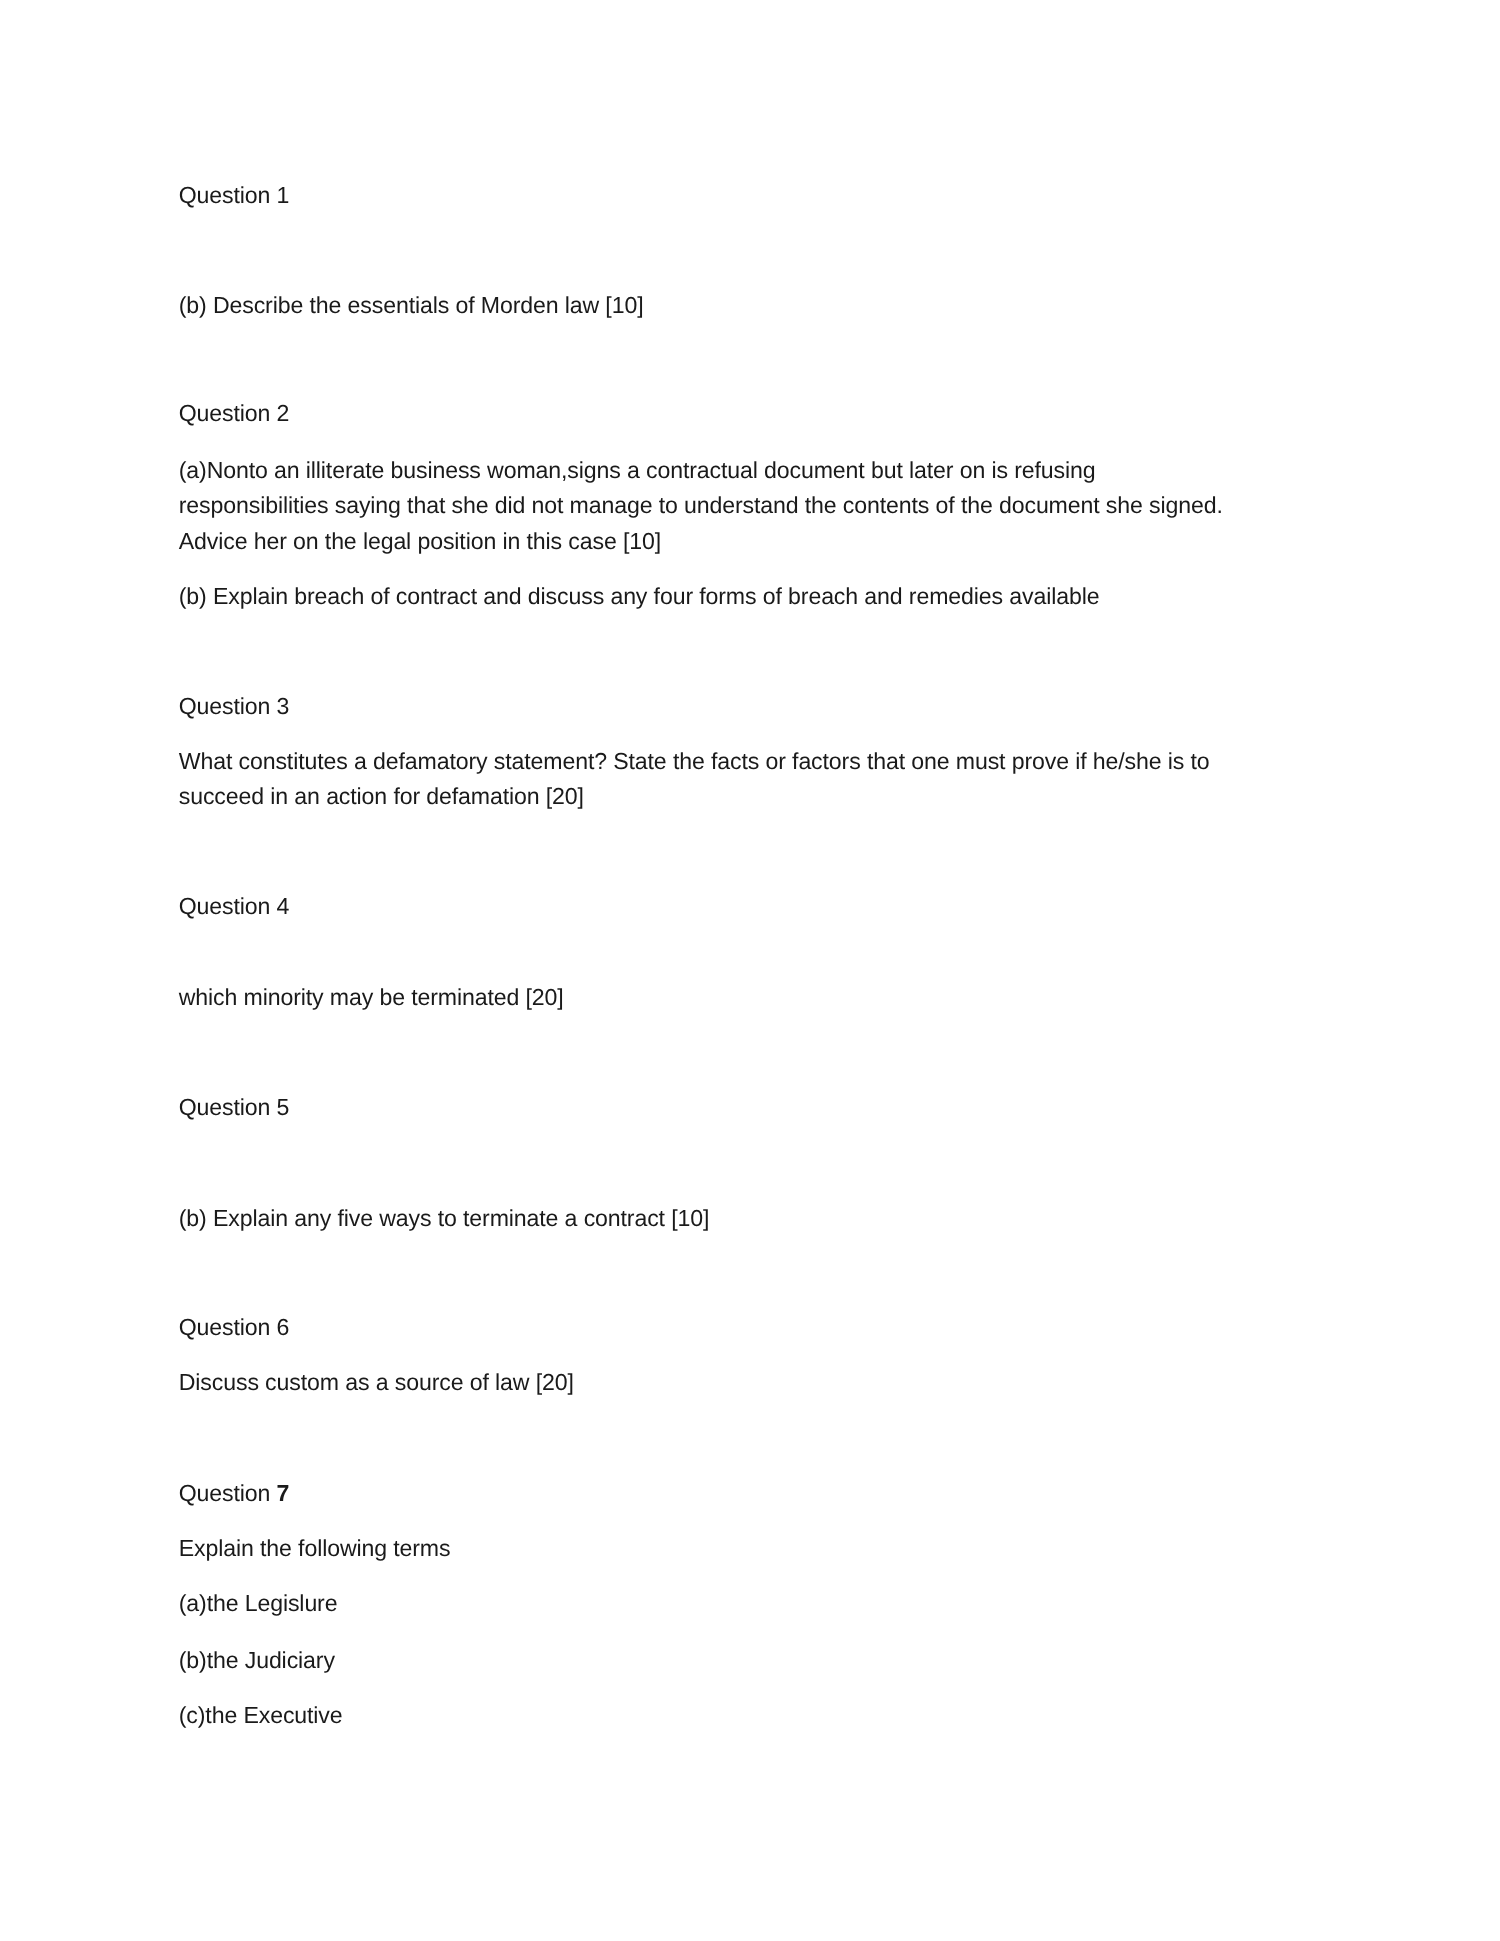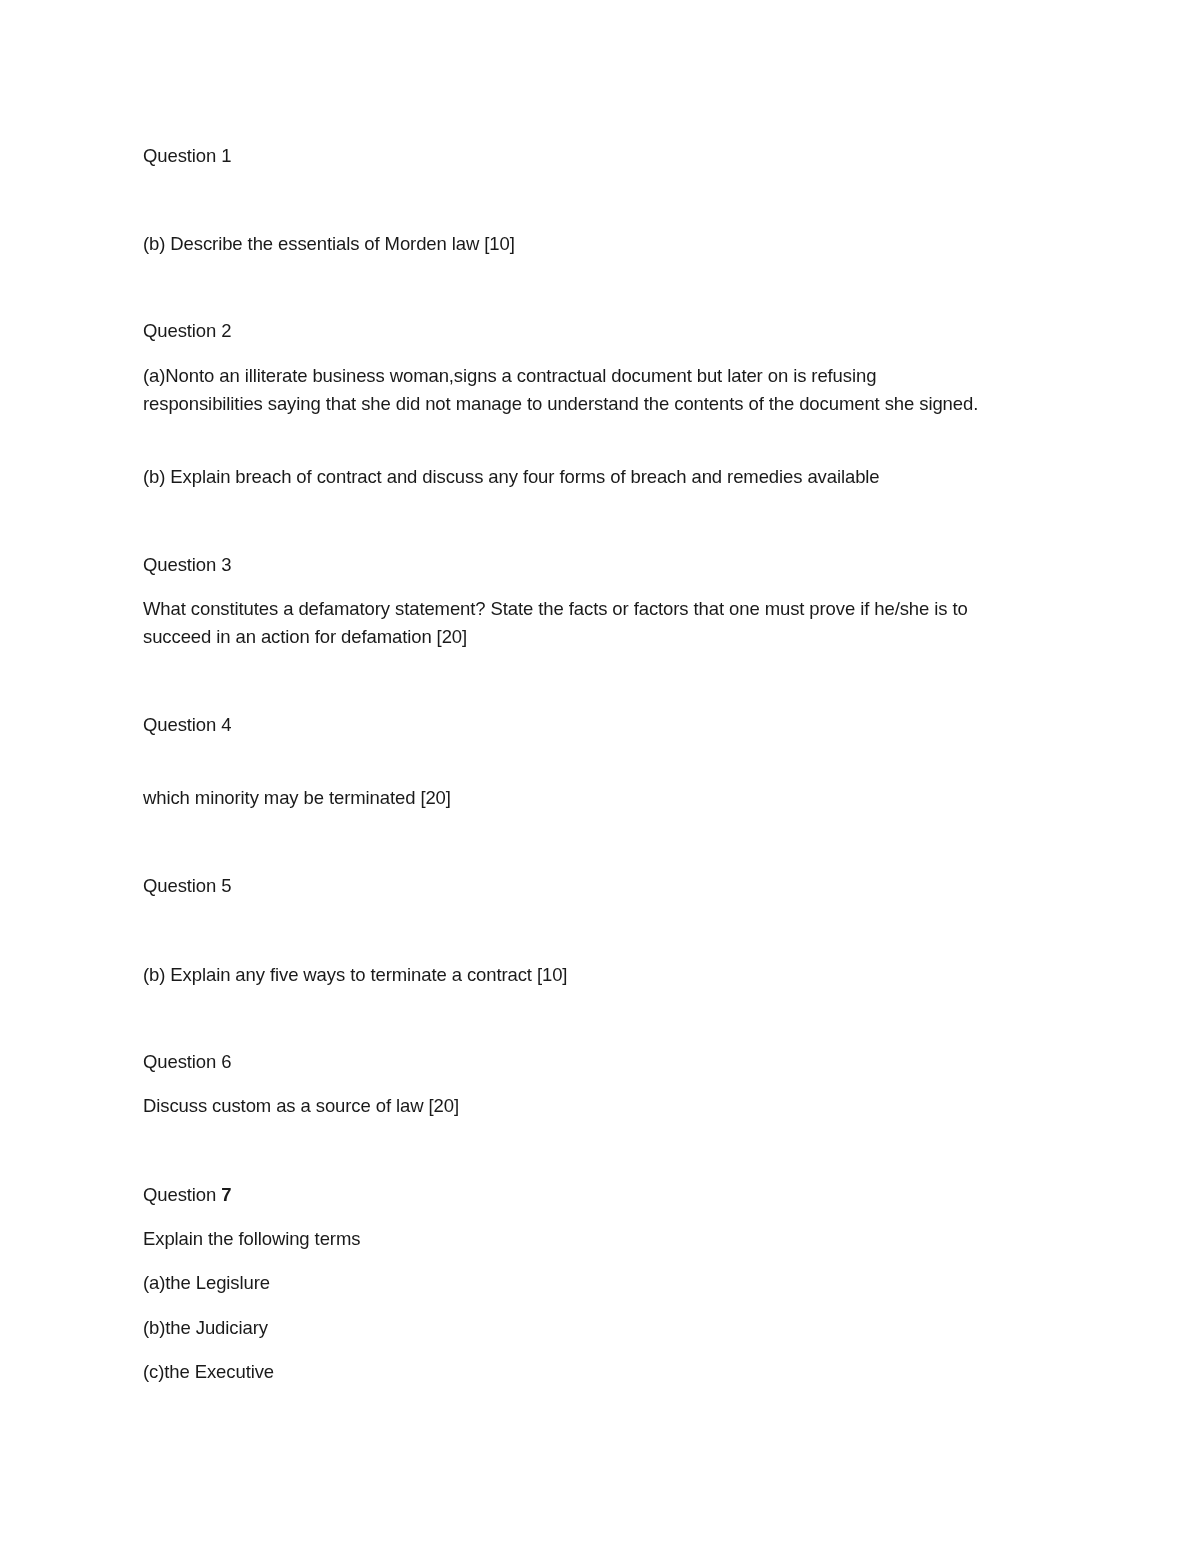--- a/index.html
+++ b/index.html
@@ -35,20 +35,21 @@
 <body>
 
 <div class="page">
 
   <div class="line" style="top:142px">Question 1</div>
   <div class="line" style="top:230px">(b) Describe the essentials of Morden law [10]</div>
 
   <div class="line" style="top:317px">Question 2</div>
   <div class="line" style="top:362px">(a)Nonto an illiterate business woman,signs a contractual document but later on is refusing</div>
   <div class="line" style="top:390px">responsibilities saying that she did not manage to understand the contents of the document she signed.</div>
+  <div class="line" style="top:419px">Advice her on the legal position in this case [10]</div>
   <div class="line" style="top:463px">(b) Explain breach of contract and discuss any four forms of breach and remedies available</div>
 
   <div class="line" style="top:551px">Question 3</div>
   <div class="line" style="top:595px">What constitutes a defamatory statement? State the facts or factors that one must prove if he/she is to</div>
   <div class="line" style="top:623px">succeed  in an action for defamation [20]</div>
 
   <div class="line" style="top:711px">Question 4</div>
   <div class="line" style="top:784px">which minority may be terminated [20]</div>
 
   <div class="line" style="top:872px">Question 5</div>

